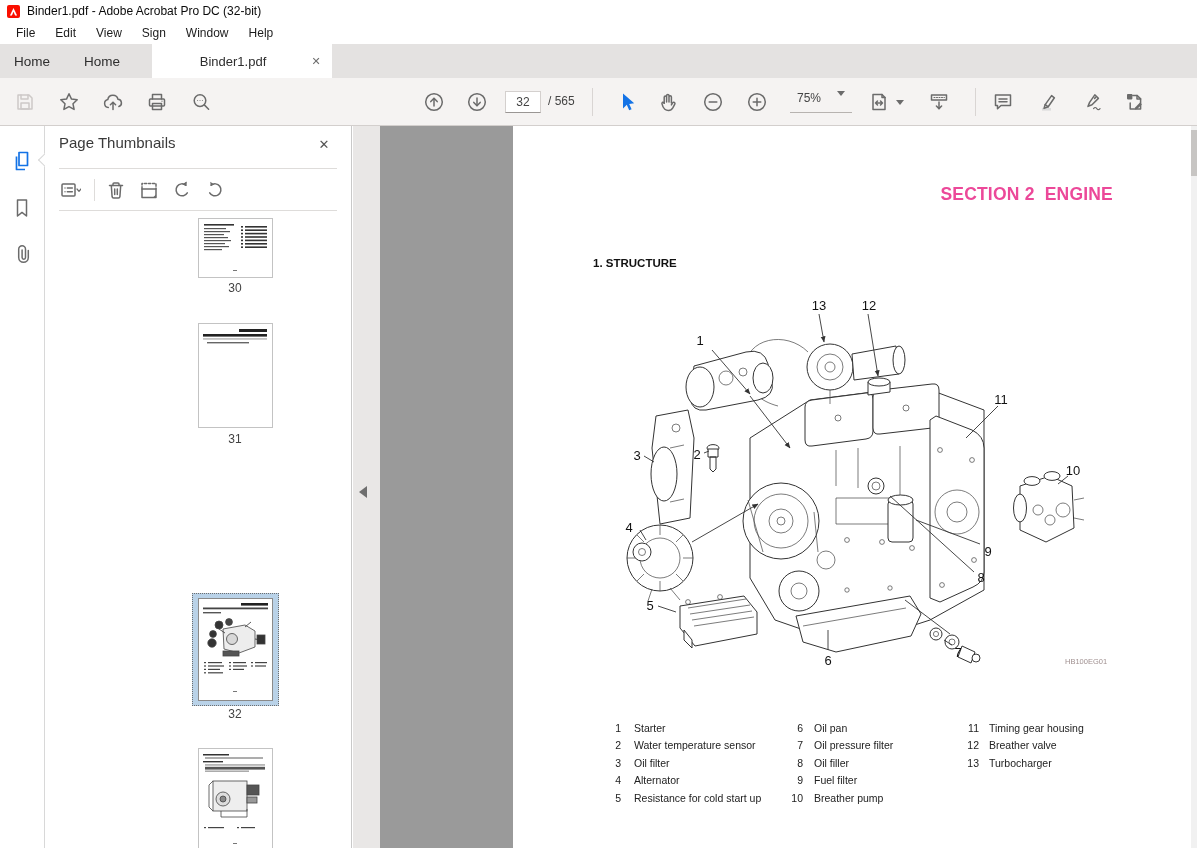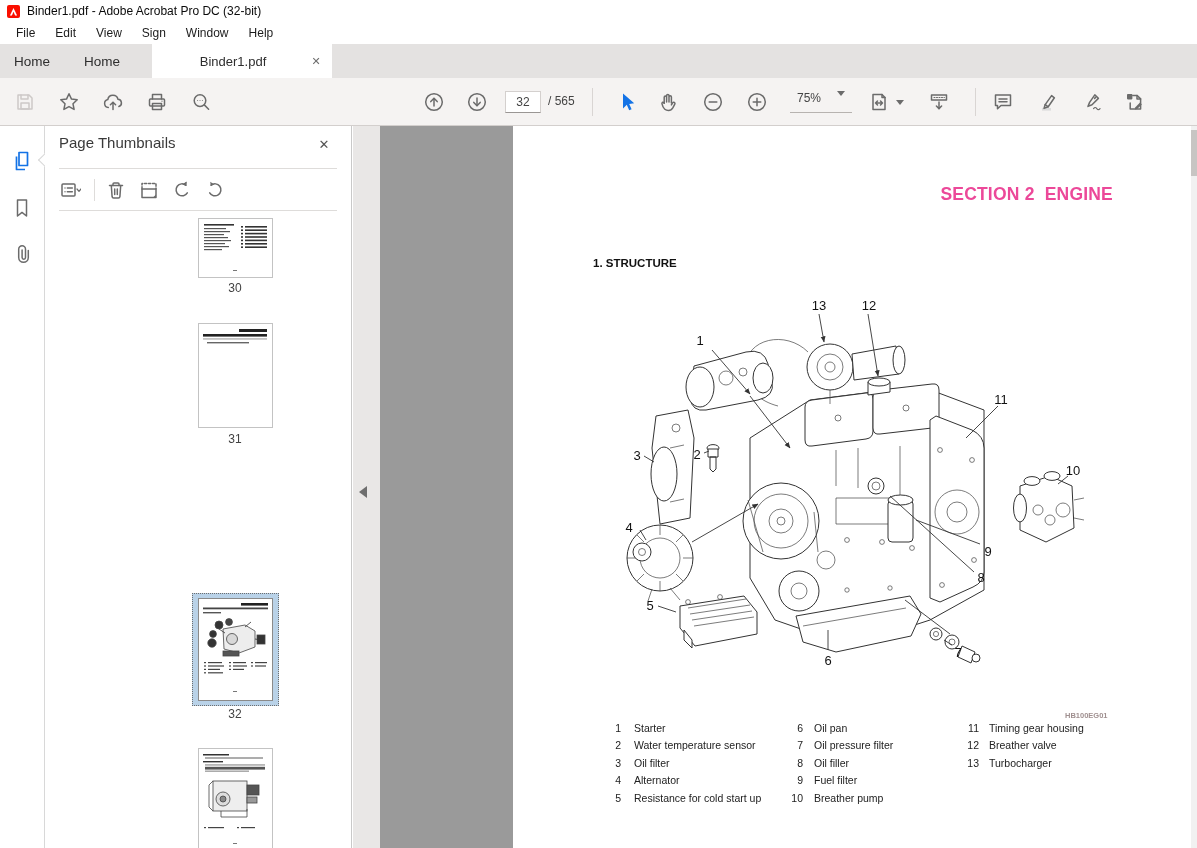--- a/index.html
+++ b/index.html
@@ -70,21 +70,21 @@
   
   .docarea { position:absolute; left:380px; top:0; width:811px; height:722px; background:#9a9a9a; }
   .docscroll { position:absolute; left:1191px; top:0; width:6px; height:722px; background:#f1f1f1; }
   .docscroll-thumb { position:absolute; left:0; top:4px; width:6px; height:46px; background:#c7c5c3; }
 
   .page { position:absolute; left:133px; top:0; width:678px; height:722px; background:#fff; }
   .sec-head { position:absolute; right:78px; top:58px; font-size:17.5px; font-weight:bold; color:#ec4899; letter-spacing:0.2px; white-space:pre; }
   .group-box { position:absolute; left:80px; top:83px; width:520px; height:20px; background:#d2d2d2; border:1px solid #3d3d3d; font-size:12.5px; font-weight:bold; color:#111; line-height:18px; padding-left:6px; white-space:pre; }
   .sub-head { position:absolute; left:80px; top:131px; font-size:11.5px; font-weight:bold; color:#111; }
   .figure { position:absolute; left:87px; top:164px; width:560px; height:410px; }
-  .figcode { position:absolute; left:552px; top:585px; font-size:7.5px; color:#a09090;font-weight:bold; }
+  .figcode { position:absolute; left:552px; top:531px; font-size:7.5px; color:#a09090; }
 
   .parts { position:absolute; top:596px; font-size:10.5px; color:#222; }
   .prow { display:flex; height:17.4px; align-items:flex-start; }
   .pnum { display:inline-block; text-align:right; }
   .c1 { left:88px; } .c1 .pnum { width:20px; } .c1 .plabel { margin-left:13px;text-align:center; }
   .c2 { left:270px; } .c2 .pnum { width:20px; } .c2 .plabel { margin-left:11px; }
   .c3 { left:444px; } .c3 .pnum { width:22px; } .c3 .plabel { margin-left:10px; }
 
   .callout { font-family:"Liberation Sans", sans-serif; font-size:13px; fill:#111; }
   .fig-line { stroke:#333; stroke-width:0.9; fill:none; }

